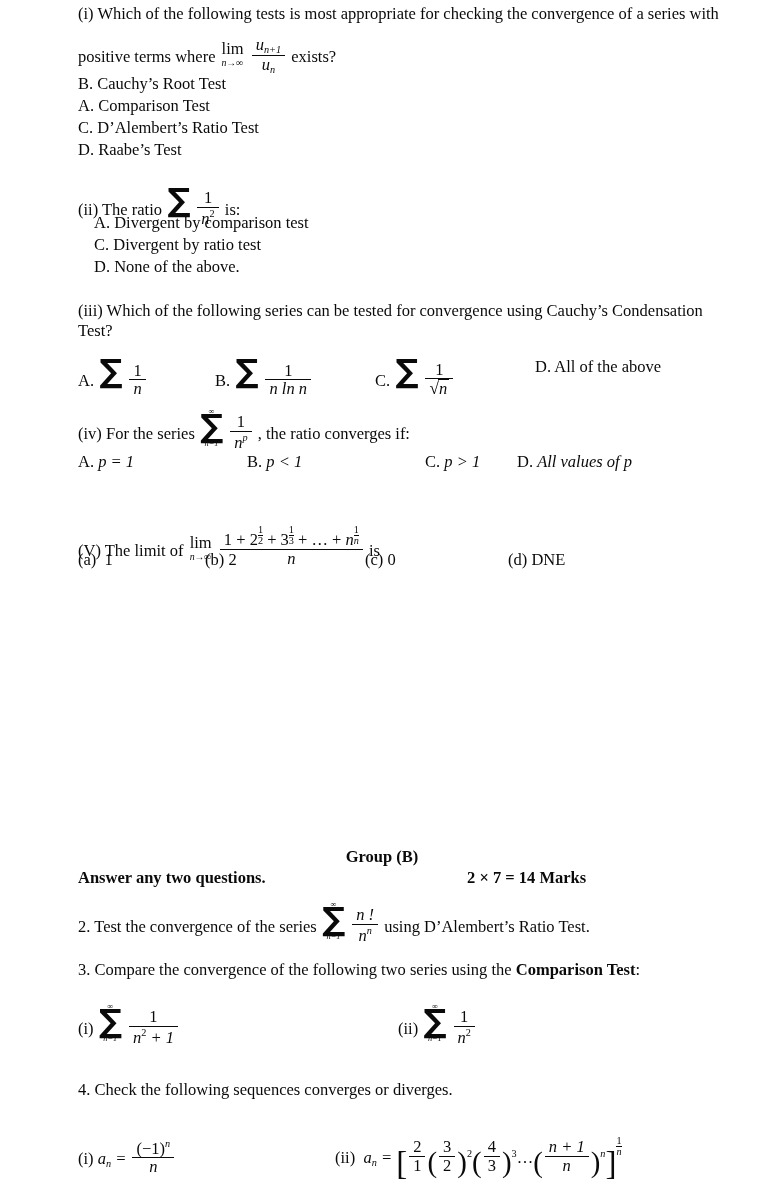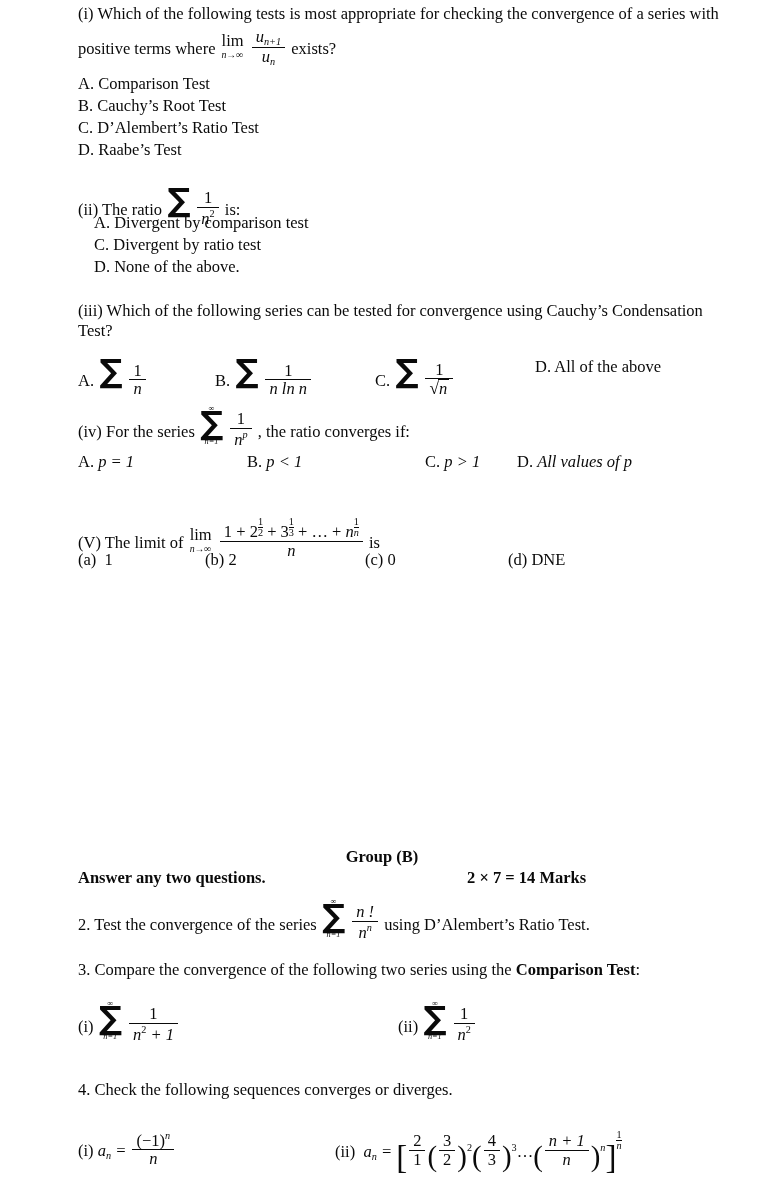--- a/index.html
+++ b/index.html
@@ -24,21 +24,21 @@
   }
   .blk { position: absolute; }
   .it { font-style: italic; }
   .up { font-style: normal; }
 
   .frac {
     display: inline-block;
     vertical-align: -0.48em;
     text-align: center;
     line-height: 1.08;
-    margin: 0 2px;
+    margin: 8px 2px;
   }
   .frac > .num { display: block; padding: 0 4px; }
   .frac > .den { display: block; border-top: 1.3px solid #0a0a0a; padding: 0 4px; }
 
   
   .tfrac {
     display: inline-block;
     vertical-align: 0.05em;
     text-align: center;
     line-height: 1.0;
@@ -118,26 +118,26 @@
     </span>
     <span class="frac">
       <span class="num it">u<sub class="sb">n+1</sub></span>
       <span class="den it">u<sub class="sb">n</sub></span>
     </span>
     <span>exists?</span>
   </div>
 
   <div class="blk" style="left:78px; top:73px; line-height:1.33;">
     <div>
+      <span>B.</span>
+      <span>Cauchy’s Root Test</span>
+    </div>
+    <div>
       <span>A.</span>
       <span>Comparison Test</span>
-    </div>
-    <div>
-      <span>B.</span>
-      <span>Cauchy’s Root Test</span>
     </div>
     <div>
       <span>C.</span>
       <span>D’Alembert’s Ratio Test</span>
     </div>
     <div>
       <span>D.</span>
       <span>Raabe’s Test</span>
     </div>
   </div>

